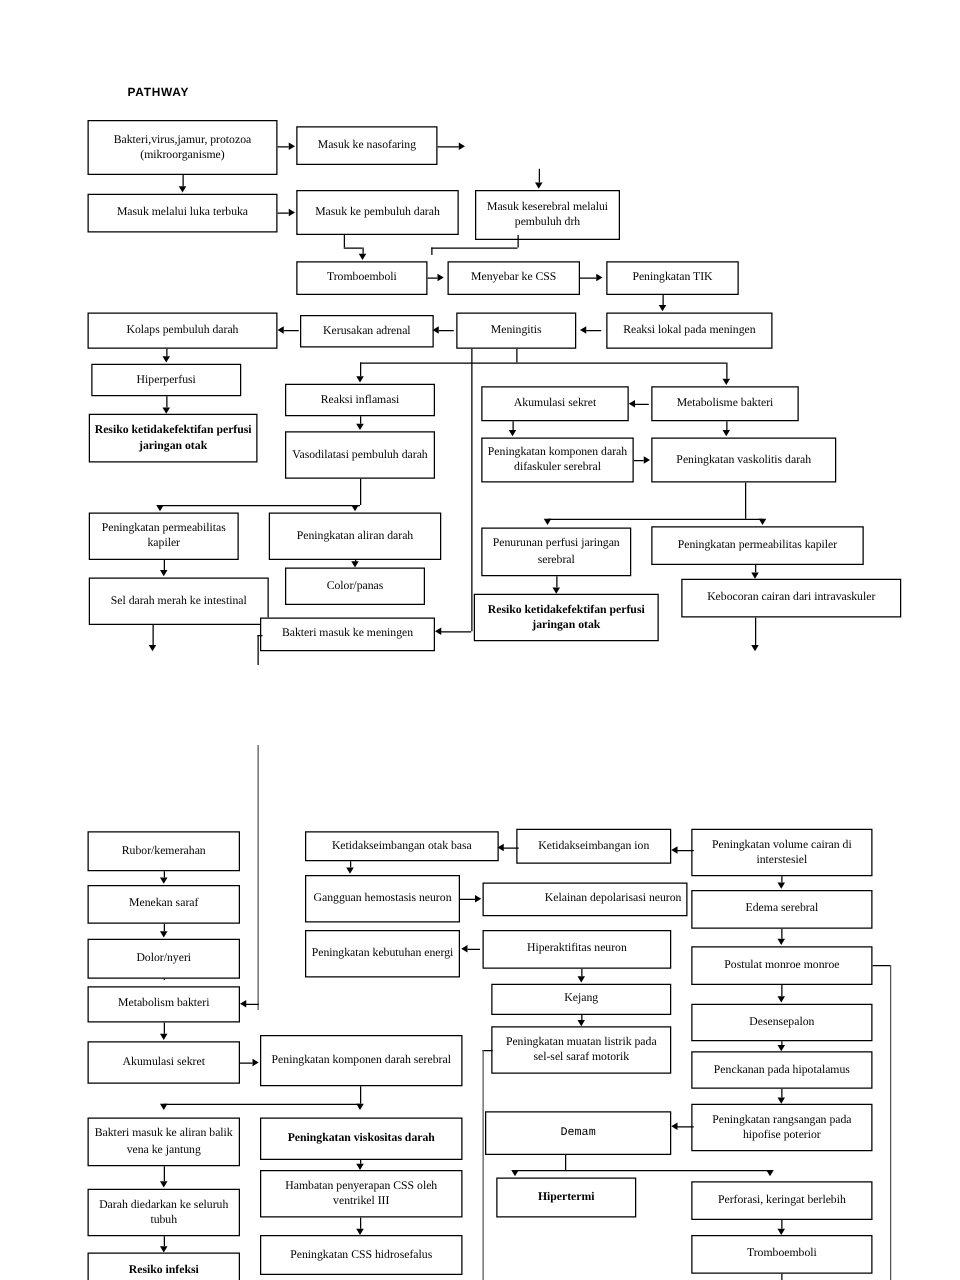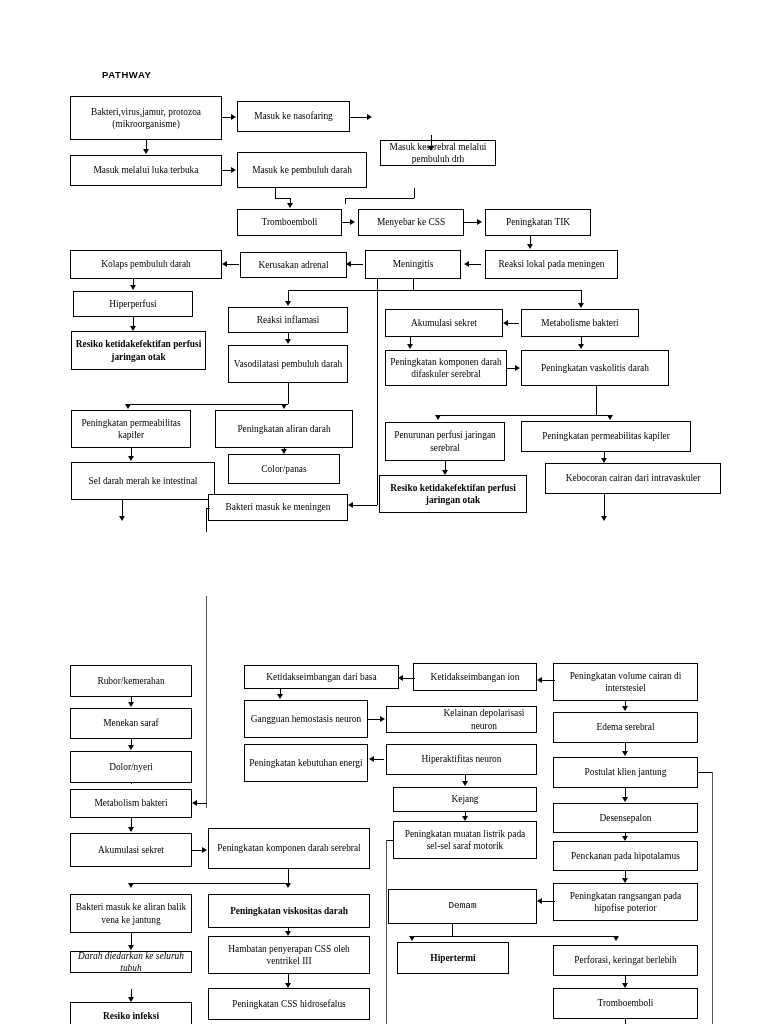--- a/index.html
+++ b/index.html
@@ -61,21 +61,21 @@
 
 
   <div class="node" style="left:70px;top:155px;width:152px;height:31px;">
        <span>Masuk melalui luka terbuka</span>
     </div>
 
   <div class="node" style="left:237px;top:152px;width:130px;height:36px;">
        <span>Masuk ke pembuluh darah</span>
     </div>
 
-  <div class="node" style="left:380px;top:140px;width:116px;height:26px;">
+  <div class="node" style="left:380px;top:152px;width:116px;height:40px;">
        <span>Masuk keserebral melalui pembuluh drh</span>
     </div>
 
   <div class="node" style="left:237px;top:209px;width:105px;height:27px;">
        <span>Tromboemboli</span>
     </div>
 
   <div class="node" style="left:358px;top:209px;width:106px;height:27px;">
        <span>Menyebar ke CSS</span>
     </div>
@@ -274,61 +274,61 @@
   <div class="ln v" style="left:206px;top:508px;height:24px;"></div>
   <div class="ln h" style="left:206px;top:508px;width:4px;"></div>
 
   <div class="ln v" style="left:206px;top:596px;height:212px;background:#555;"></div>
 
   <div class="node" style="left:70px;top:665px;width:122px;height:32px;">
        <span>Rubor/kemerahan</span>
     </div>
 
   <div class="node" style="left:244px;top:665px;width:155px;height:24px;">
-       <span>Ketidakseimbangan dari basa</span>
+       <span>Ketidakseimbangan otak basa</span>
     </div>
 
   <div class="node" style="left:413px;top:663px;width:124px;height:28px;">
        <span>Ketidakseimbangan ion</span>
     </div>
 
   <div class="node" style="left:553px;top:663px;width:145px;height:38px;">
        <span>Peningkatan volume cairan di interstesiel</span>
     </div>
 
   <div class="node" style="left:70px;top:708px;width:122px;height:31px;">
        <span>Menekan saraf</span>
     </div>
 
   <div class="node" style="left:244px;top:700px;width:124px;height:38px;">
        <span>Gangguan hemostasis neuron</span>
     </div>
 
-  <div class="node" style="left:386px;top:706px;width:151px;height:27px;padding-left:48px;">
+  <div class="node" style="left:386px;top:706px;width:164px;height:27px;padding-left:48px;">
        <span>Kelainan depolarisasi neuron</span>
     </div>
 
   <div class="node" style="left:553px;top:712px;width:145px;height:31px;">
        <span>Edema serebral</span>
     </div>
 
   <div class="node" style="left:70px;top:751px;width:122px;height:32px;">
        <span>Dolor/nyeri</span>
     </div>
 
   <div class="node" style="left:244px;top:744px;width:124px;height:38px;">
        <span>Peningkatan kebutuhan energi</span>
     </div>
 
   <div class="node" style="left:386px;top:744px;width:151px;height:31px;">
        <span>Hiperaktifitas neuron</span>
     </div>
 
   <div class="node" style="left:553px;top:757px;width:145px;height:31px;">
-       <span>Postulat klien jantung</span>
+       <span>Postulat monroe monroe</span>
     </div>
 
   <div class="node" style="left:70px;top:789px;width:122px;height:29px;">
        <span>Metabolism bakteri</span>
     </div>
 
   <div class="node" style="left:393px;top:787px;width:144px;height:25px;">
        <span>Kejang</span>
     </div>
 
@@ -361,21 +361,21 @@
     </div>
 
   <div class="node" style="left:388px;top:889px;width:149px;height:35px;font-family:Liberation Mono, monospace;">
        <span>Demam</span>
     </div>
 
   <div class="node" style="left:553px;top:883px;width:145px;height:38px;">
        <span>Peningkatan rangsangan pada hipofise poterior</span>
     </div>
 
-  <div class="node" style="left:70px;top:951px;width:122px;height:22px;font-style:italic;">
+  <div class="node" style="left:70px;top:951px;width:122px;height:38px;">
        <span>Darah diedarkan ke seluruh tubuh</span>
     </div>
 
   <div class="node" style="left:208px;top:936px;width:162px;height:38px;">
        <span>Hambatan penyerapan CSS oleh ventrikel III</span>
     </div>
 
   <div class="node bold" style="left:397px;top:942px;width:112px;height:32px;">
        <span>Hipertermi</span>
     </div>

